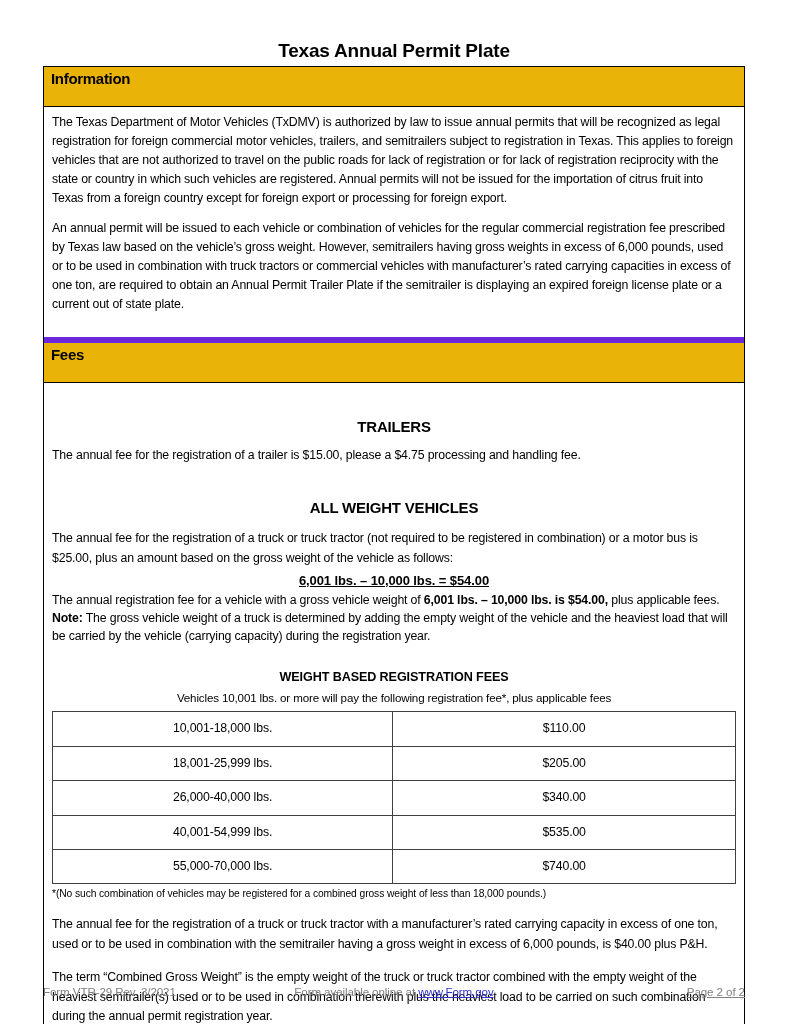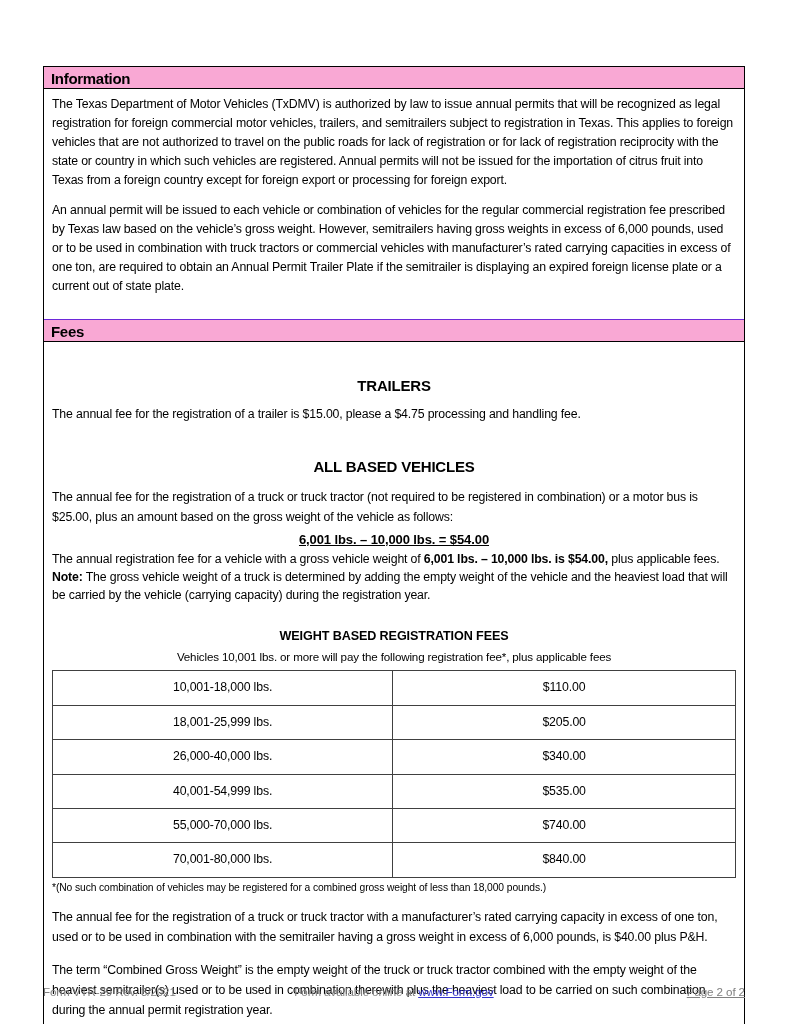--- a/index.html
+++ b/index.html
@@ -40,31 +40,31 @@
     position: absolute;
     left: 43px;
     top: 66px;
     width: 702px;
     border: 1px solid #000000;
     box-sizing: border-box;
     background: #ffffff;
   }
   
   .section-head {
-    background: #f9a8d4;
+    background: #eab308;
     border-bottom: 1px solid #000000;
-    padding: 3px 7px 0 7px;
+    padding: 3px 7px 18px 7px;
     font-size: 15px;
     font-weight: bold;
     font-family: "Liberation Sans", sans-serif;
     letter-spacing: -0.3px;
     line-height: 1.18;
   }
   .section-head.mid {
-    border-top: 1px solid #6d28d9;
+    border-top: 6px solid #6d28d9;
   }
   .section-body {
     padding: 6px 8px 7px 8px;
     font-size: 12.3px;
     line-height: 1.55;
     letter-spacing: -0.15px;
   }
   .section-body p {
     margin: 0 0 11px 0;
   }
@@ -166,36 +166,37 @@
   .footer a, .footer .link {
     color: #3333cc;
     text-decoration: underline;
   }
 </style>
 </head>
 <body>
 
 <div class="page">
 
+  <div class="page-title">Texas Annual Permit Plate</div>
 
   <div class="doc">
 
     <div class="section-head">Information</div>
     <div class="section-body">
       <p>The Texas Department of Motor Vehicles (TxDMV) is authorized by law to issue annual permits that will be recognized as legal registration for foreign commercial motor vehicles, trailers, and semitrailers subject to registration in Texas. This applies to foreign vehicles that are not authorized to travel on the public roads for lack of registration or for lack of registration reciprocity with the state or country in which such vehicles are registered. Annual permits will not be issued for the importation of citrus fruit into Texas from a foreign country except for foreign export or processing for foreign export.</p>
       <p>An annual permit will be issued to each vehicle or combination of vehicles for the regular commercial registration fee prescribed by Texas law based on the vehicle’s gross weight. However, semitrailers having gross weights in excess of 6,000 pounds, used or to be used in combination with truck tractors or commercial vehicles with manufacturer’s rated carrying capacities in excess of one ton, are required to obtain an Annual Permit Trailer Plate if the semitrailer is displaying an expired foreign license plate or a current out of state plate.</p>
     </div>
 
     <div class="section-head mid">Fees</div>
     <div class="fees-body">
 
       <div class="centered-head">TRAILERS</div>
       <p class="tight">The annual fee for the registration of a trailer is $15.00, please a $4.75 processing and handling fee.</p>
 
-      <div class="centered-head second">ALL BASED VEHICLES</div>
+      <div class="centered-head second">ALL WEIGHT VEHICLES</div>
       <p class="lead">The annual fee for the registration of a truck or truck tractor (not required to be registered in combination) or a motor bus is $25.00, plus an amount based on the gross weight of the vehicle as follows:</p>
 
       <div class="center-bold">6,001 lbs. – 10,000 lbs. = $54.00</div>
 
       <p class="tight"><span>The annual registration fee for a vehicle with a gross vehicle weight of </span><b>6,001 lbs. – 10,000 lbs. is $54.00,</b><span> plus applicable fees.</span></p>
 
       <p class="tight"><b>Note:</b><span> The gross vehicle weight of a truck is determined by adding the empty weight of the vehicle and the heaviest load that will be carried by the vehicle (carrying capacity) during the registration year.</span></p>
 
       <div class="wt-wrap">
         <div class="wt-title">WEIGHT BASED REGISTRATION FEES</div>
@@ -215,24 +216,20 @@
               <td class="fee">$340.00</td>
             </tr>
             <tr>
               <td class="range">40,001-54,999 lbs.</td>
               <td class="fee">$535.00</td>
             </tr>
             <tr>
               <td class="range">55,000-70,000 lbs.</td>
               <td class="fee">$740.00</td>
             </tr>
-            <tr>
-              <td class="range">70,001-80,000 lbs.</td>
-              <td class="fee">$840.00</td>
-            </tr>
           </tbody>
         </table>
         <div class="footnote">*(No such combination of vehicles may be registered for a combined gross weight of less than 18,000 pounds.)</div>
       </div>
 
       <p class="para">The annual fee for the registration of a truck or truck tractor with a manufacturer’s rated carrying capacity in excess of one ton, used or to be used in combination with the semitrailer having a gross weight in excess of 6,000 pounds, is $40.00 plus P&amp;H.</p>
       <p class="para">The term “Combined Gross Weight” is the empty weight of the truck or truck tractor combined with the empty weight of the heaviest semitrailer(s) used or to be used in combination therewith plus the heaviest load to be carried on such combination during the annual permit registration year.</p>
     </div>
 
     <div class="section-head mid">Insurance Information</div>

